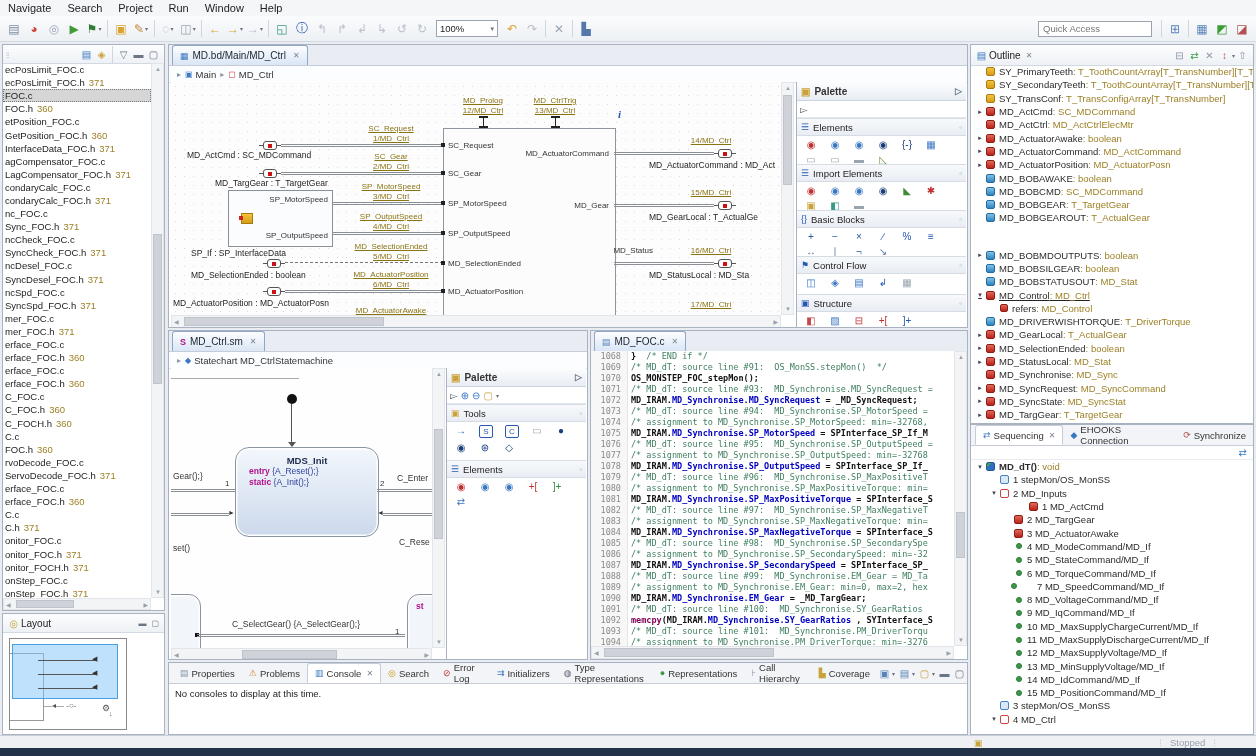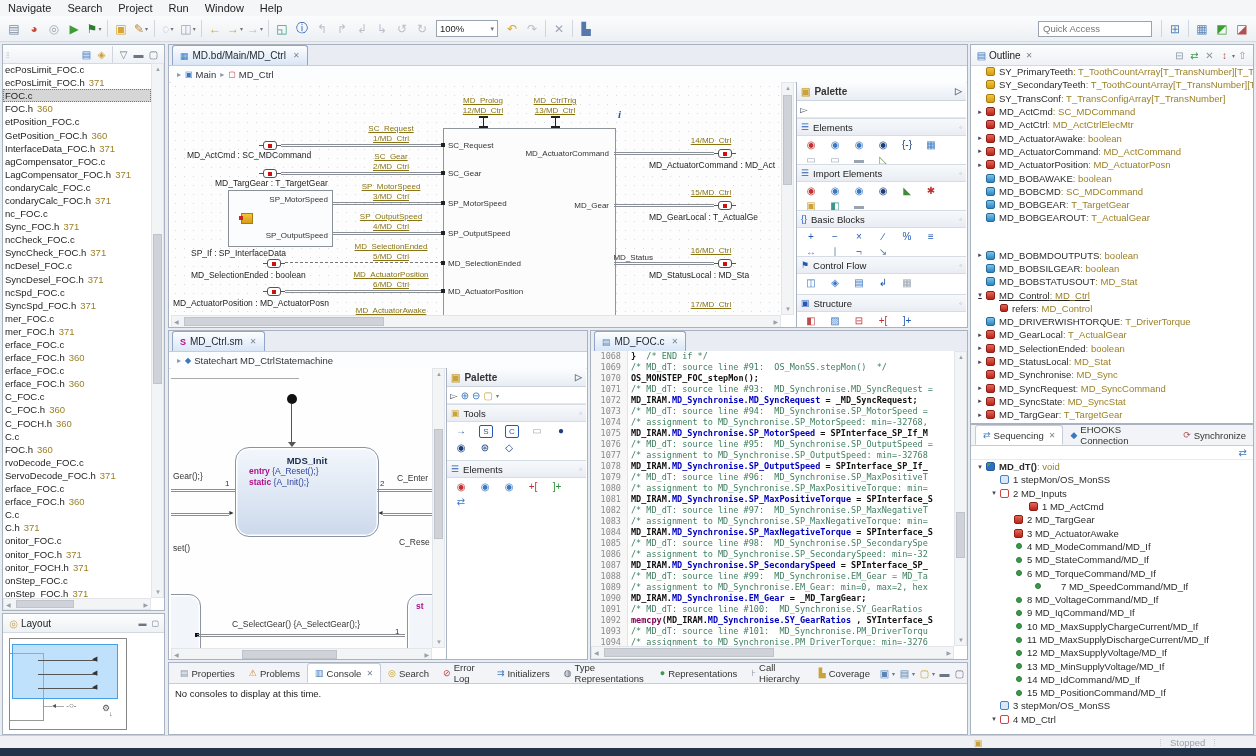--- a/index.html
+++ b/index.html
@@ -531,21 +531,21 @@
           </div>
           <div class="elabel" style="left: 20px; top: 166px;">SP_If : SP_InterfaceData</div>
           <div class="portL" style="left: 277px; top: 59px;">SC_Request</div>
           <div class="portL" style="left: 277px; top: 87px;">SC_Gear</div>
           <div class="portL" style="left: 277px; top: 117px;">SP_MotorSpeed</div>
           <div class="portL" style="left: 277px; top: 147px;">SP_OutputSpeed</div>
           <div class="portL" style="left: 277px; top: 177px;">MD_SelectionEnded</div>
           <div class="portL" style="left: 277px; top: 205px;">MD_ActuatorPosition</div>
           <div class="portR" style="left: 328px; top: 67px;">MD_ActuatorCommand</div>
           <div class="portR" style="left: 328px; top: 119px;">MD_Gear</div>
-          <div class="portR" style="left: 328px; top: 171px; padding-left: 44px;">MD_Status</div>
+          <div class="portR" style="left: 328px; top: 164px; padding-left: 44px;">MD_Status</div>
           <div class="wlabel" style="left: 267px; top: 14px; width: 90px;">MD_Prolog<div>12/MD_Ctrl</div></div>
           <div class="tbar" style="left: 312px; top: 34px; width: 1px; height: 12px;"></div>
           <div class="tbar" style="left: 308px; top: 34px; width: 9px; height: 2px;"></div>
           <div class="tbar" style="left: 308px; top: 44px; width: 9px; height: 2px;"></div>
           <div class="wlabel" style="left: 339px; top: 14px; width: 90px;">MD_CtrlTrig<div>13/MD_Ctrl</div></div>
           <div class="tbar" style="left: 384px; top: 34px; width: 1px; height: 12px;"></div>
           <div class="tbar" style="left: 380px; top: 34px; width: 9px; height: 2px;"></div>
           <div class="tbar" style="left: 380px; top: 44px; width: 9px; height: 2px;"></div>
           <div class="iicon" style="left: 447px; top: 26px;">i</div>
           <div class="wire" style="left: 443px; width: 100px; top: 70px;"></div>
@@ -1127,21 +1127,21 @@
         <div class="trow" style="padding-left: 32px;">
           <span class="exp"></span>
           <span class="ic dot"></span>
           <span class="nm">5 MD_StateCommand/MD_If</span>
         </div>
         <div class="trow" style="padding-left: 32px;">
           <span class="exp"></span>
           <span class="ic dot"></span>
           <span class="nm">6 MD_TorqueCommand/MD_If</span>
         </div>
-        <div class="trow" style="padding-left: 36px; gap: 15px;">
+        <div class="trow" style="padding-left: 12px; gap: 15px;">
           <span class="exp"></span>
           <span class="ic dot"></span>
           <span class="nm">7 MD_SpeedCommand/MD_If</span>
         </div>
         <div class="trow" style="padding-left: 32px;">
           <span class="exp"></span>
           <span class="ic dot"></span>
           <span class="nm">8 MD_VoltageCommand/MD_If</span>
         </div>
         <div class="trow" style="padding-left: 32px;">

